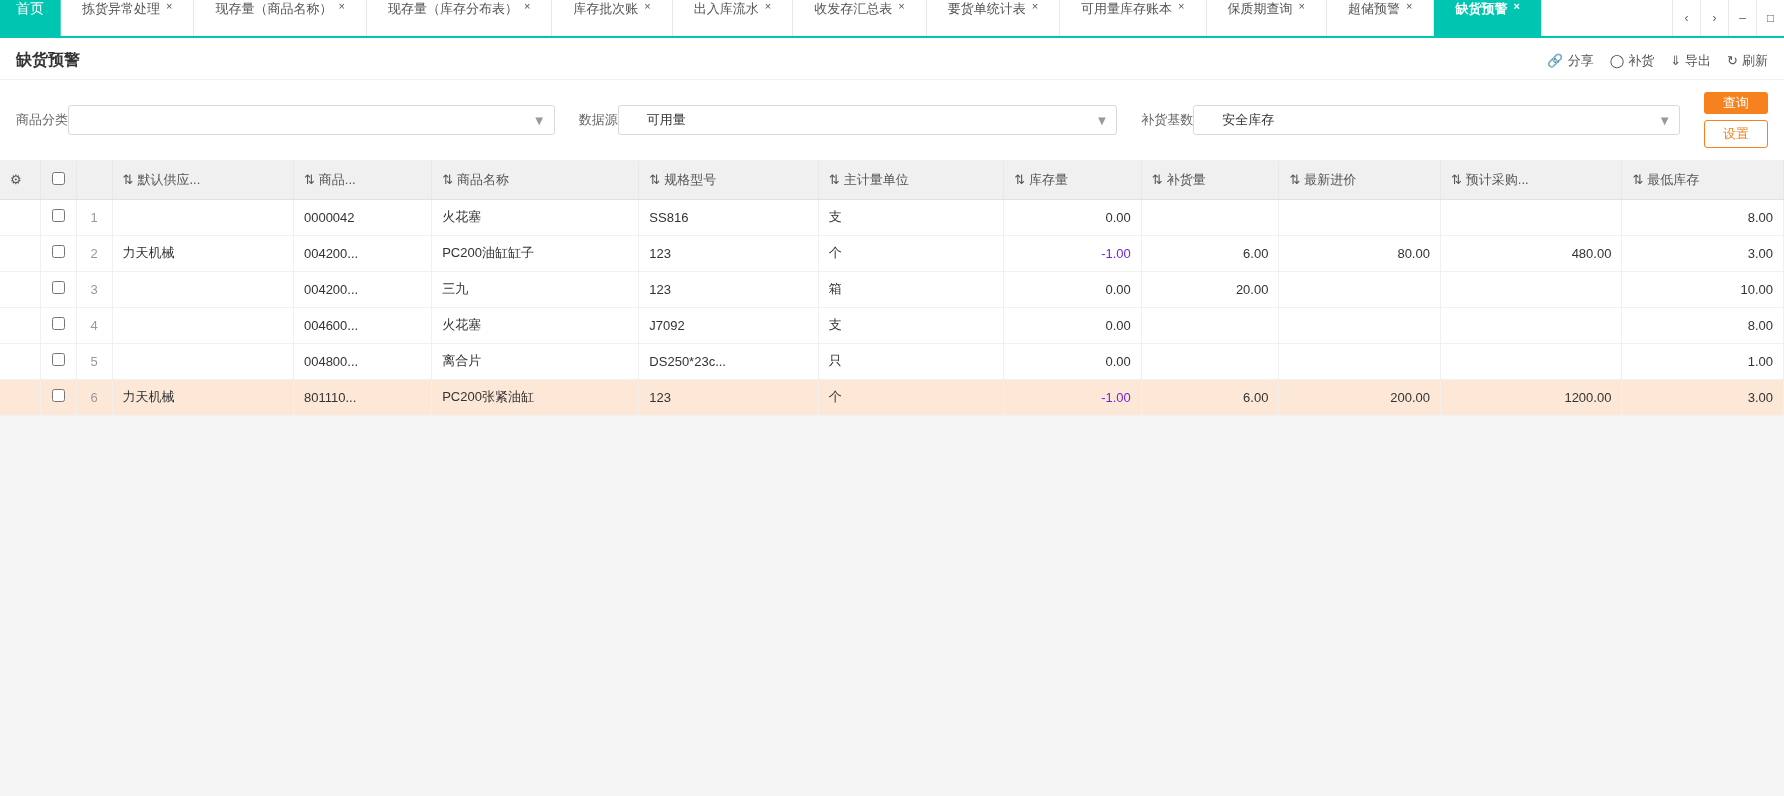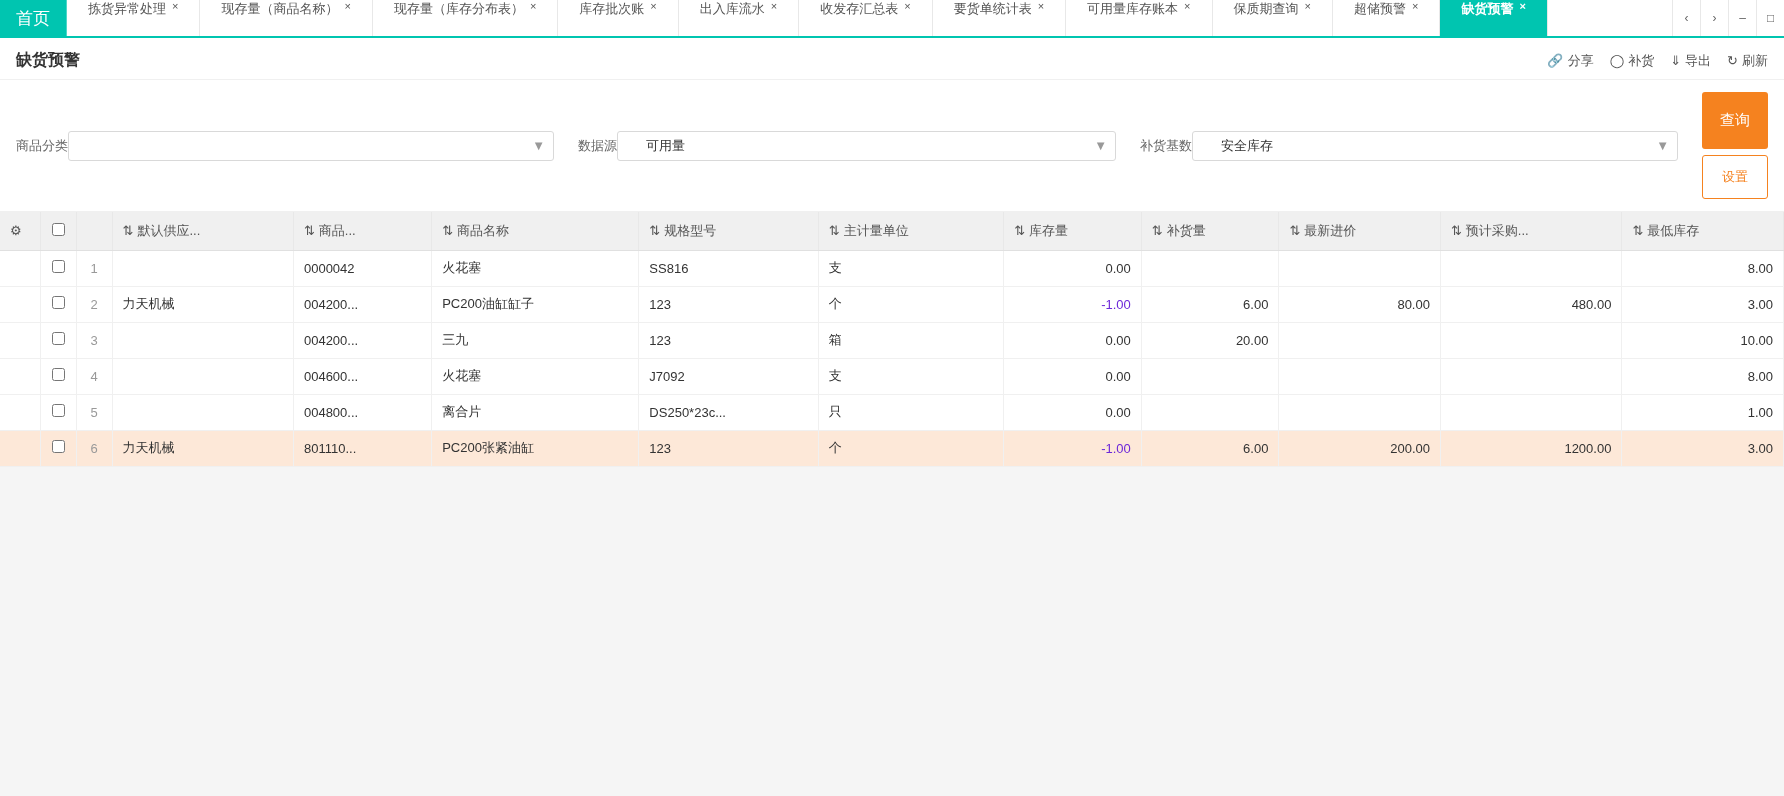--- a/index.html
+++ b/index.html
@@ -34,24 +34,23 @@
     .tab-item .tab-close {
       margin-left: 6px;
       font-size: 11px;
       cursor: pointer;
       color: inherit;
     }
     .tab-home {
       background: #00c5b0;
       color: #fff;
       padding: 0 16px;
-      font-size: 17px;
+      font-size: 14px;
       height: 100%;
       display: flex;
-      align-items: center;
       cursor: pointer;
       border-right: 1px solid rgba(255,255,255,0.3);
     }
     .tab-nav-btns {
       display: flex;
       align-items: center;
       margin-left: auto;
       height: 100%;
     }
     .tab-nav-btn {
@@ -141,31 +140,31 @@
     .filter-actions {
       display: flex;
       flex-direction: column;
       gap: 6px;
     }
     .btn-query {
       background: #f5821f;
       color: #fff;
       border: none;
       border-radius: 3px;
-      padding: 19px 18px;
-      cursor: pointer;
-      font-size: 15px;
+      padding: 2px 18px;
+      cursor: pointer;
+      font-size: 13px;
       white-space: nowrap;
     }
     .btn-settings {
       background: #fff;
       color: #f5821f;
       border: 1px solid #f5821f;
       border-radius: 3px;
-      padding: 12px 18px;
+      padding: 4px 18px;
       cursor: pointer;
       font-size: 13px;
       white-space: nowrap;
     }
 
     
     .table-wrapper {
       overflow-x: auto;
       padding: 0;
     }

